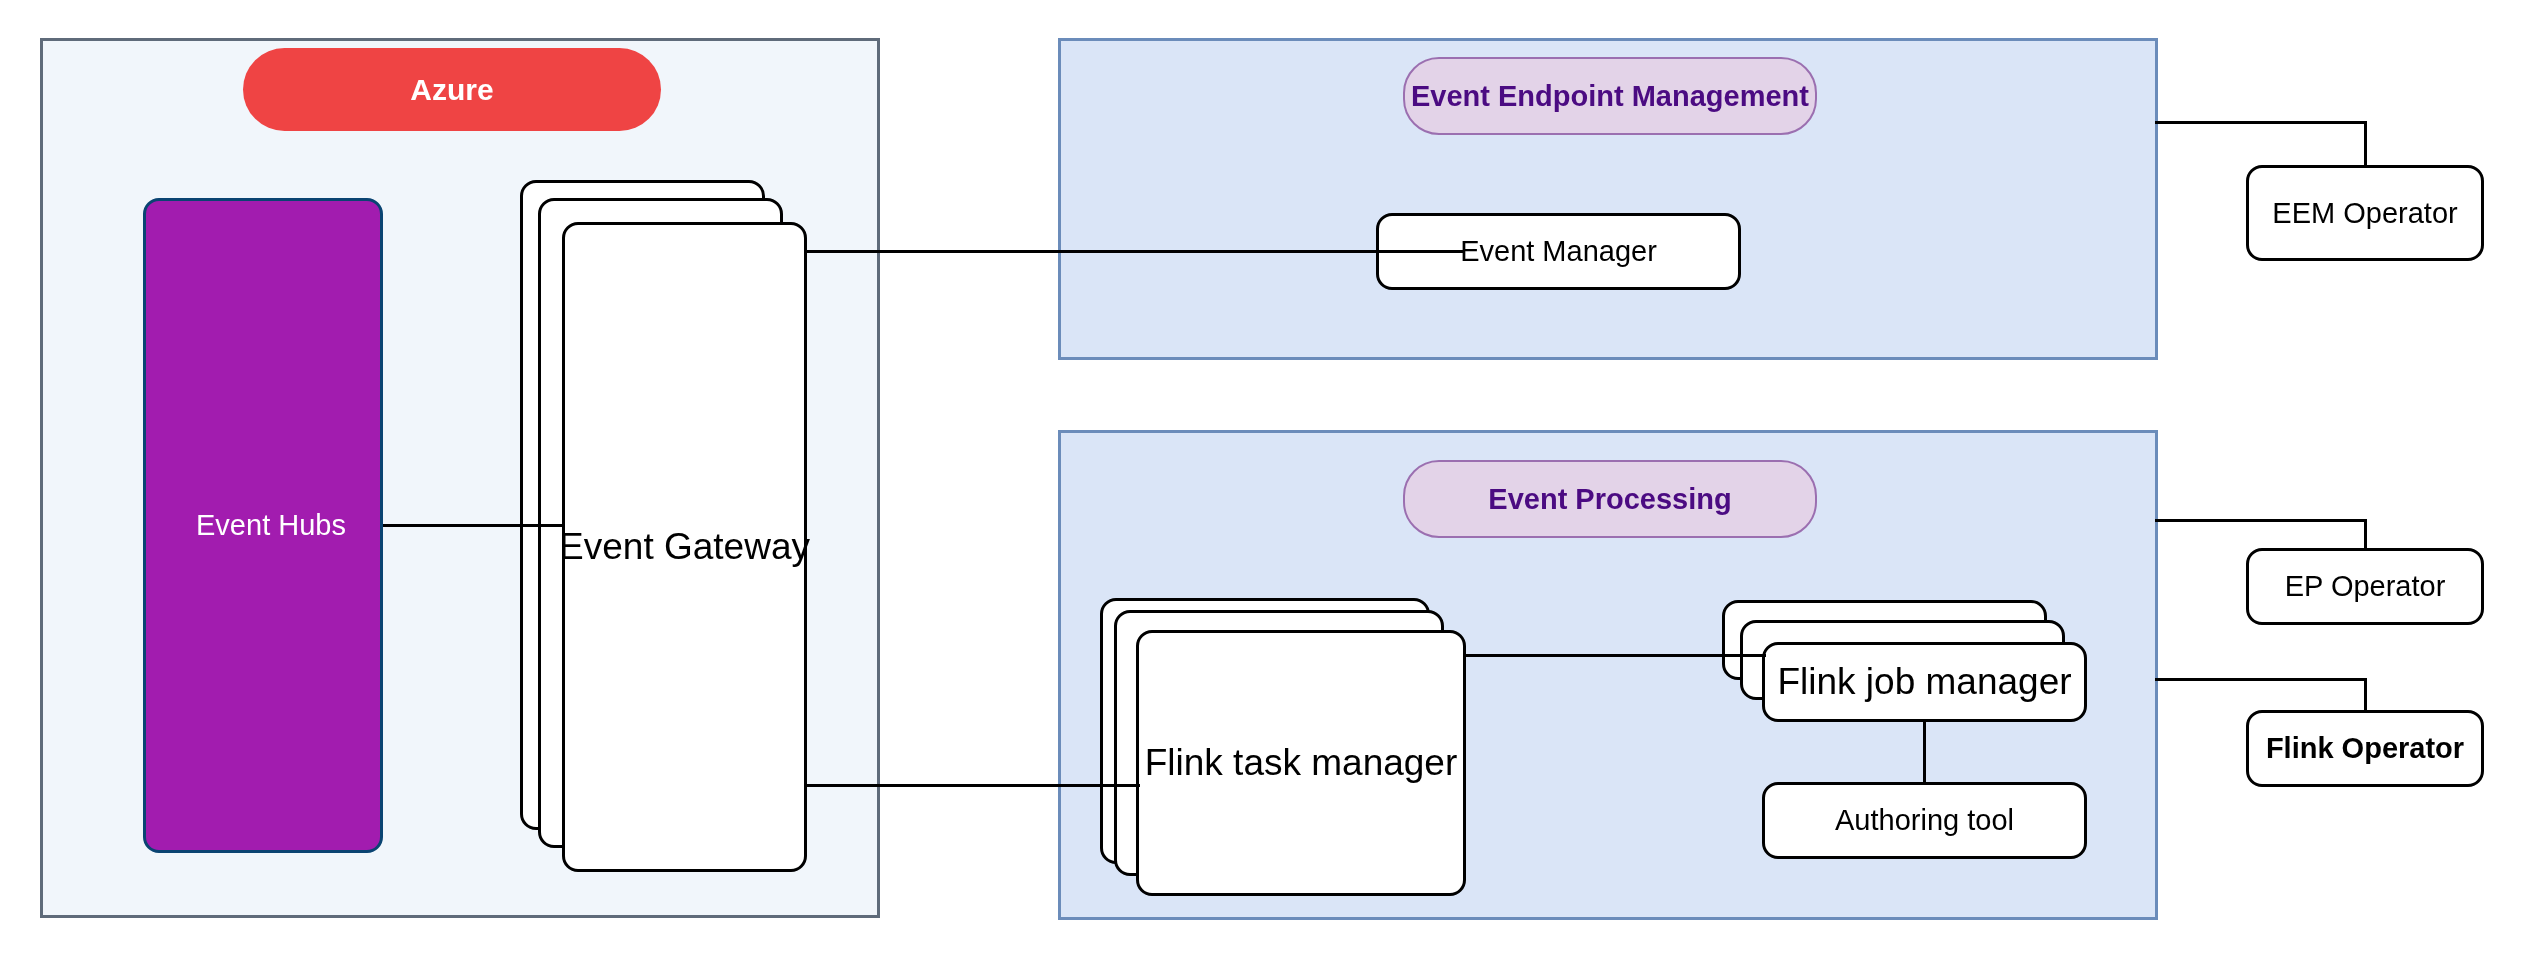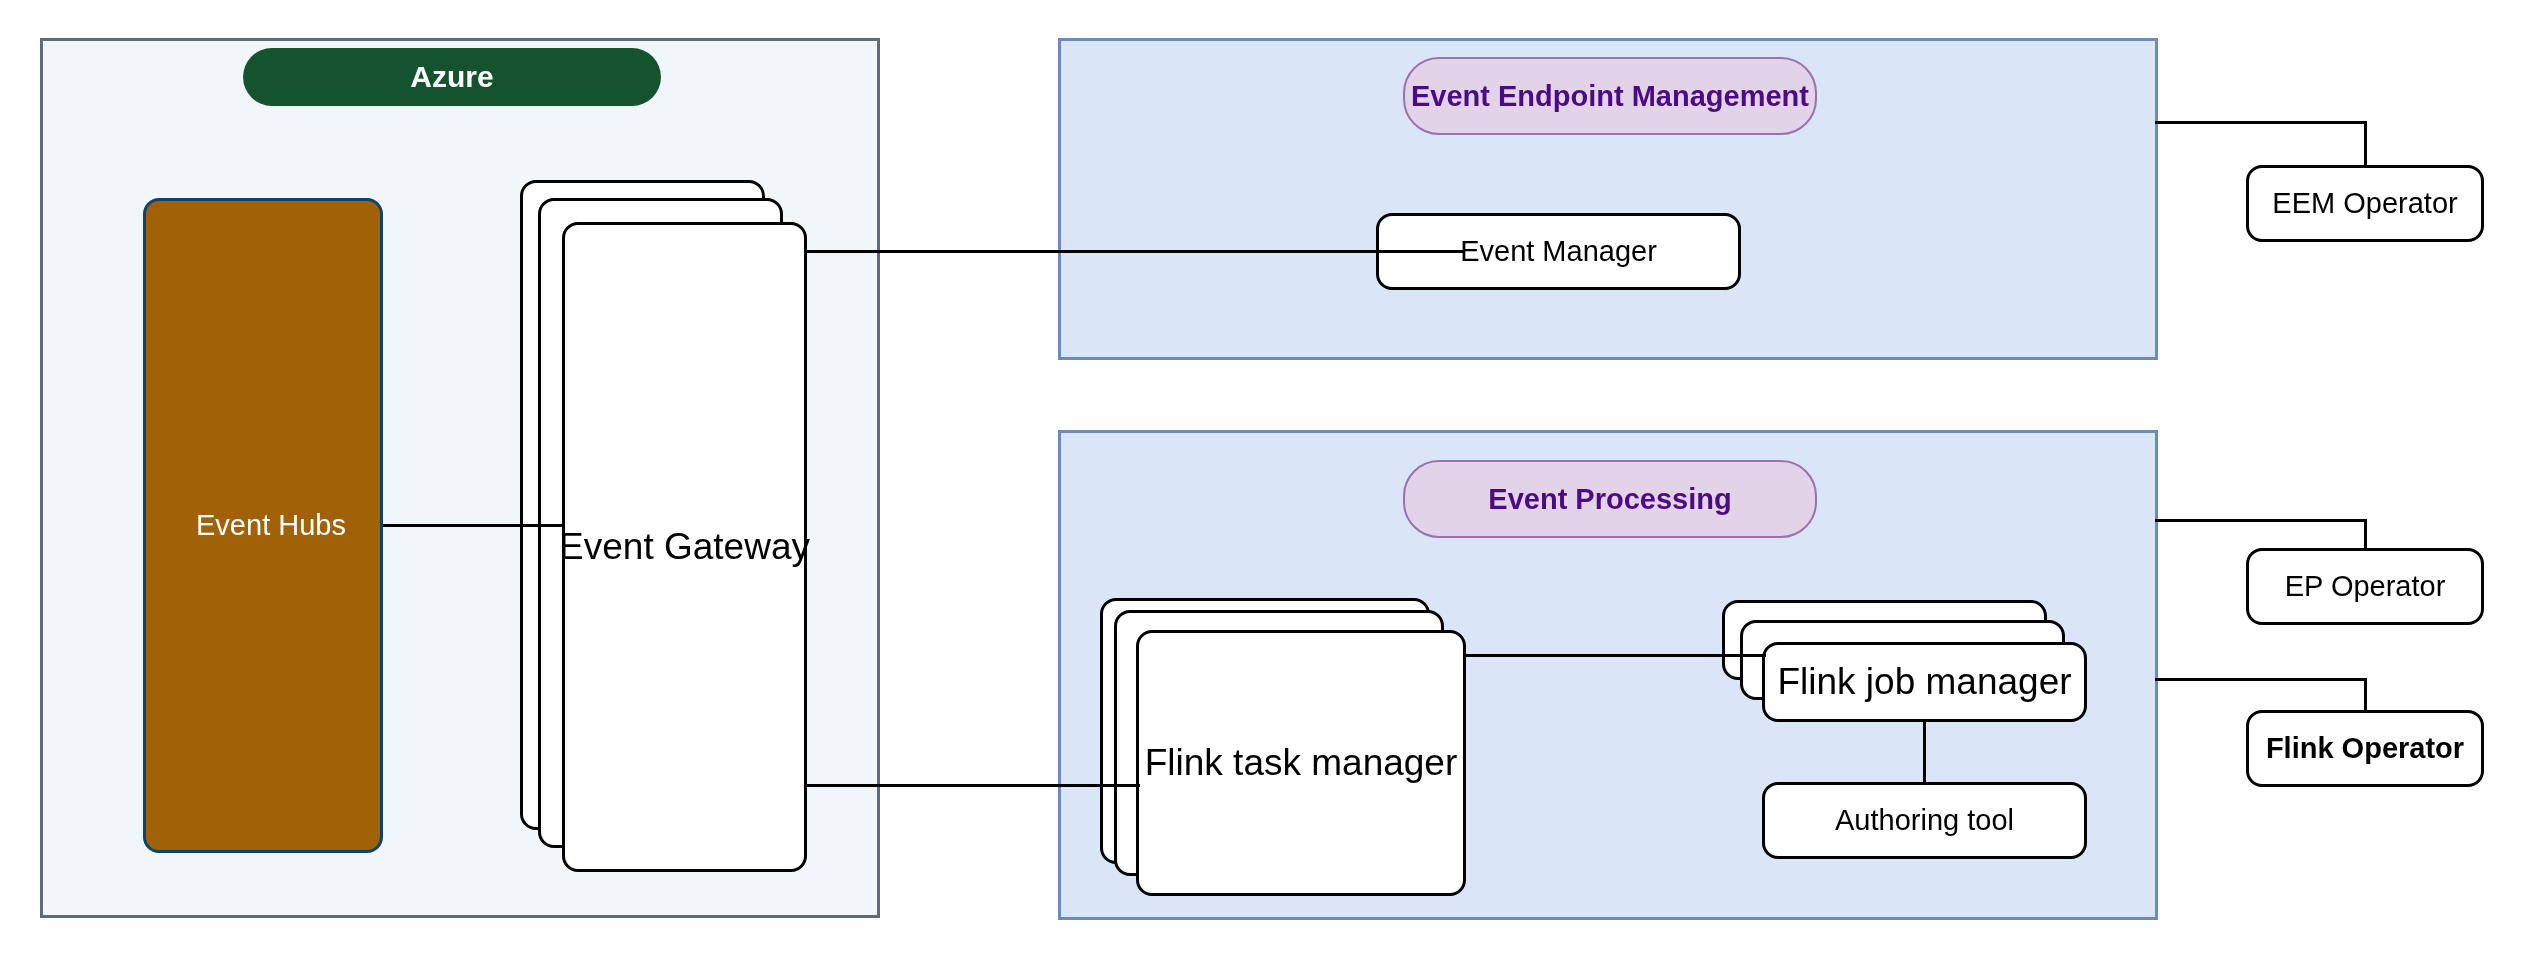--- a/index.html
+++ b/index.html
@@ -55,23 +55,23 @@
     display: flex;
     align-items: center;
     justify-content: center;
     font-weight: bold;
     white-space: nowrap;
   }
   .pill-azure {
     left: 243px;
     top: 48px;
     width: 418px;
-    height: 58px;
+    height: 83px;
     border-radius: 42px;
-    background: #14532d;
+    background: #ef4444;
     color: #ffffff;
     font-size: 30px;
   }
   .pill-purple {
     height: 78px;
     border-radius: 36px;
     background: #e3d3e8;
     border: 2px solid #9b6fb0;
     color: #4b0b82;
     font-size: 29px;
@@ -95,21 +95,21 @@
     border: 3px solid #000000;
     border-radius: 16px;
     display: flex;
     align-items: center;
     justify-content: center;
     color: #000000;
     font-size: 29px;
     white-space: nowrap;
   }
   .node-dark {
-    background: #a16207;
+    background: #a21caf;
     border-color: #0a4472;
     color: #ffffff;
     padding-left: 16px;
   }
 
   .node-event-hubs {
     left: 143px;
     top: 198px;
     width: 240px;
     height: 655px;
@@ -117,21 +117,21 @@
   .node-event-manager {
     left: 1376px;
     top: 213px;
     width: 365px;
     height: 77px;
   }
   .node-eem-operator {
     left: 2246px;
     top: 165px;
     width: 238px;
-    height: 77px;
+    height: 96px;
   }
   .node-ep-operator {
     left: 2246px;
     top: 548px;
     width: 238px;
     height: 77px;
   }
   .node-flink-operator {
     left: 2246px;
     top: 710px;

